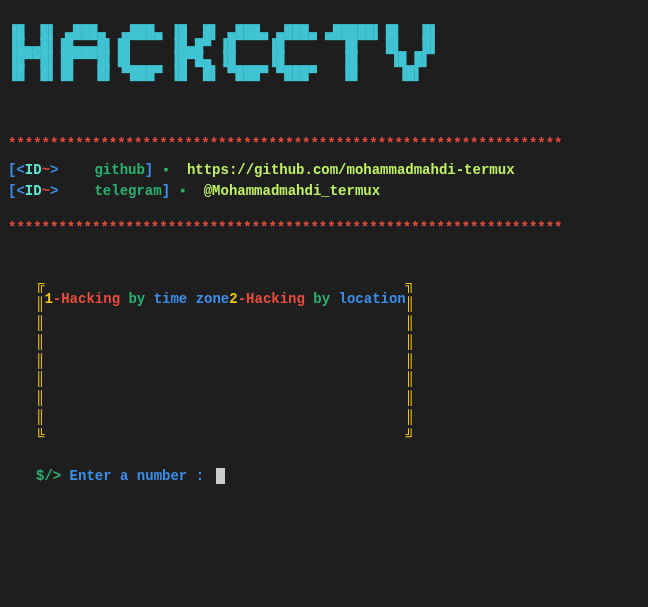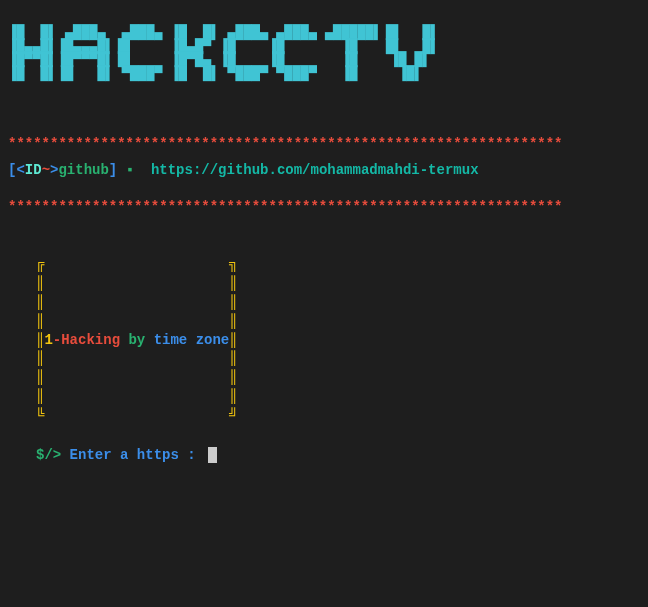--- a/index.html
+++ b/index.html
@@ -28,38 +28,38 @@
     color: #e74c3c;
     letter-spacing: 0;
     margin: 8px 0;
     font-weight: bold;
   }
   .info-block { margin: 6px 0 18px 0; }
   .info-line { line-height: 1.5; white-space: pre; }
   .bracket { color: #3b8eea; }
   .id { color: #5eead4; }
   .tilde { color: #e74c3c; }
-  .key { color: #29b170; }
+  .key { color: #29b170; margin-left: 36px; }
   .dot { color: #29b170; }
-  .link { color: #14b8a6; }
+  .link { color: #bef264; }
   .menu-wrap {
     margin-top: 40px;
     margin-left: 28px;
     display: flex;
     align-items: stretch;
   }
   .menu-border {
     color: #f1c40f;
     white-space: pre;
     line-height: 1.35;
     font-weight: bold;
   }
   .menu-items {
     display: flex;
-    flex-direction: column;
+    flex-direction: row;
     justify-content: space-around;
     padding: 6px 0;
   }
   .menu-item { line-height: 1.35; padding: 8px 0; white-space: pre; }
   .num { color: #f1c40f; }
   .hack { color: #e74c3c; }
   .by { color: #29b170; }
   .what { color: #3b8eea; }
   .prompt-line {
     margin-left: 28px;
@@ -88,43 +88,45 @@
 ▐█▀▀█▌▐█▀▀▀█▌▐█     ▐█▀█▄ ▐█    ▐█       ▐█    ▐█ █▌
 ▐█  █▌▐█   █▌ ▀███▀ ▐█  █▌ ▀███▀ ▀███▀   ▐█     ▐█▌</pre>
 </div>
 
 <div style="height:10px"></div>
 
 <div class="sep">******************************************************************</div>
 
 <div class="info-block">
   <div class="info-line"><span class="bracket">[</span><span class="bracket">&lt;</span><span class="id">ID</span><span class="tilde">~</span><span class="bracket">&gt;</span><span class="key">github</span><span class="bracket">]</span><span class="dot"> ▪  </span><span class="link">https://github.com/mohammadmahdi-termux</span></div>
+  <div class="info-line"><span class="bracket">[</span><span class="bracket">&lt;</span><span class="id">ID</span><span class="tilde">~</span><span class="bracket">&gt;</span><span class="key">telegram</span><span class="bracket">]</span><span class="dot"> ▪  </span><span class="link">@Mohammadmahdi_termux</span></div>
 </div>
 
 <div class="sep">******************************************************************</div>
 
 <div class="menu-wrap">
   <div class="menu-border">╔
 ║
 ║
 ║
 ║
 ║
 ║
 ║
 ╚</div>
   <div class="menu-items">
     <div class="menu-item"><span class="num">1</span><span class="hack">-</span><span class="hack">Hacking</span> <span class="by">by</span> <span class="what">time zone</span></div>
+    <div class="menu-item"><span class="num">2</span><span class="hack">-</span><span class="hack">Hacking</span> <span class="by">by</span> <span class="what">location</span></div>
   </div>
   <div class="menu-border">╗
 ║
 ║
 ║
 ║
 ║
 ║
 ║
 ╝</div>
 </div>
 
 <div class="prompt-line">
-  <span class="prompt-sym">$/&gt;</span><span class="prompt-txt"> Enter a https : </span><span class="cursor"></span>
+  <span class="prompt-sym">$/&gt;</span><span class="prompt-txt"> Enter a number : </span><span class="cursor"></span>
 </div>
 
 </body></html>

